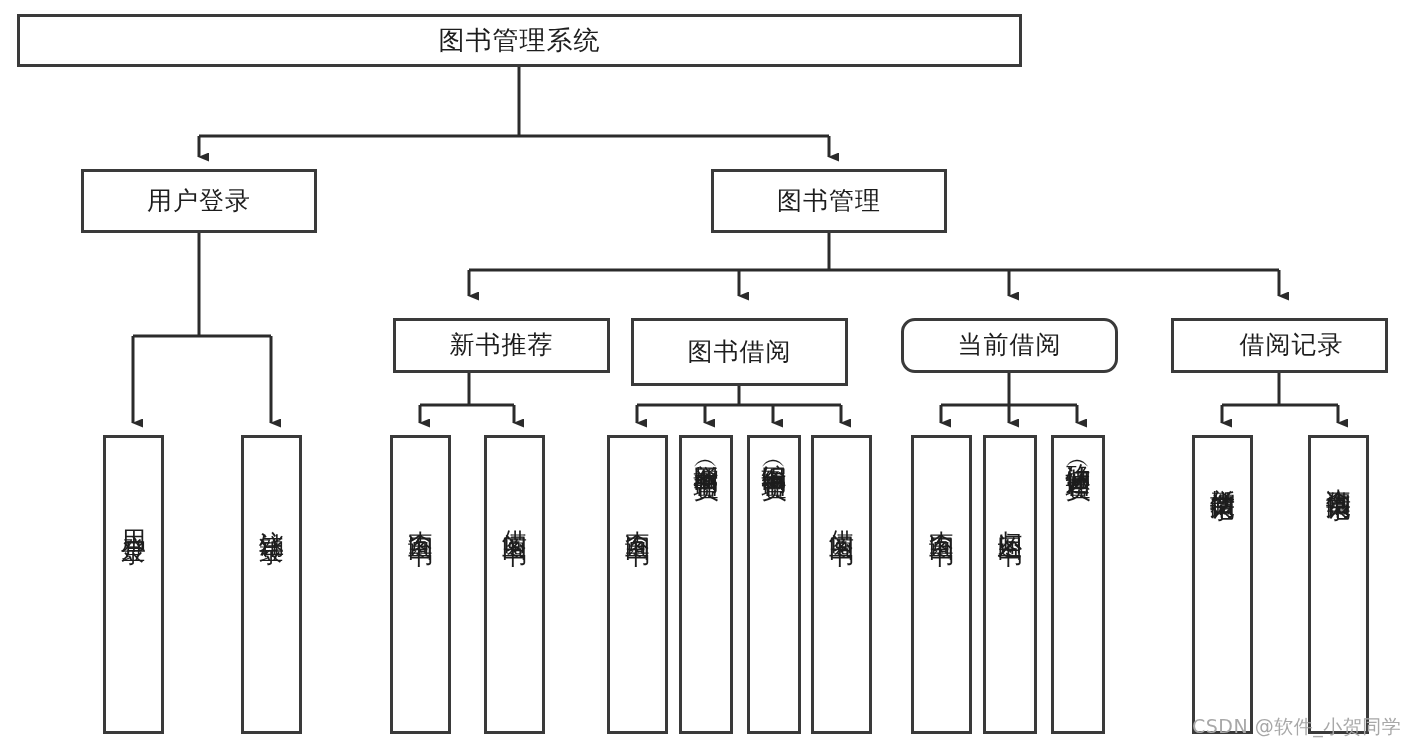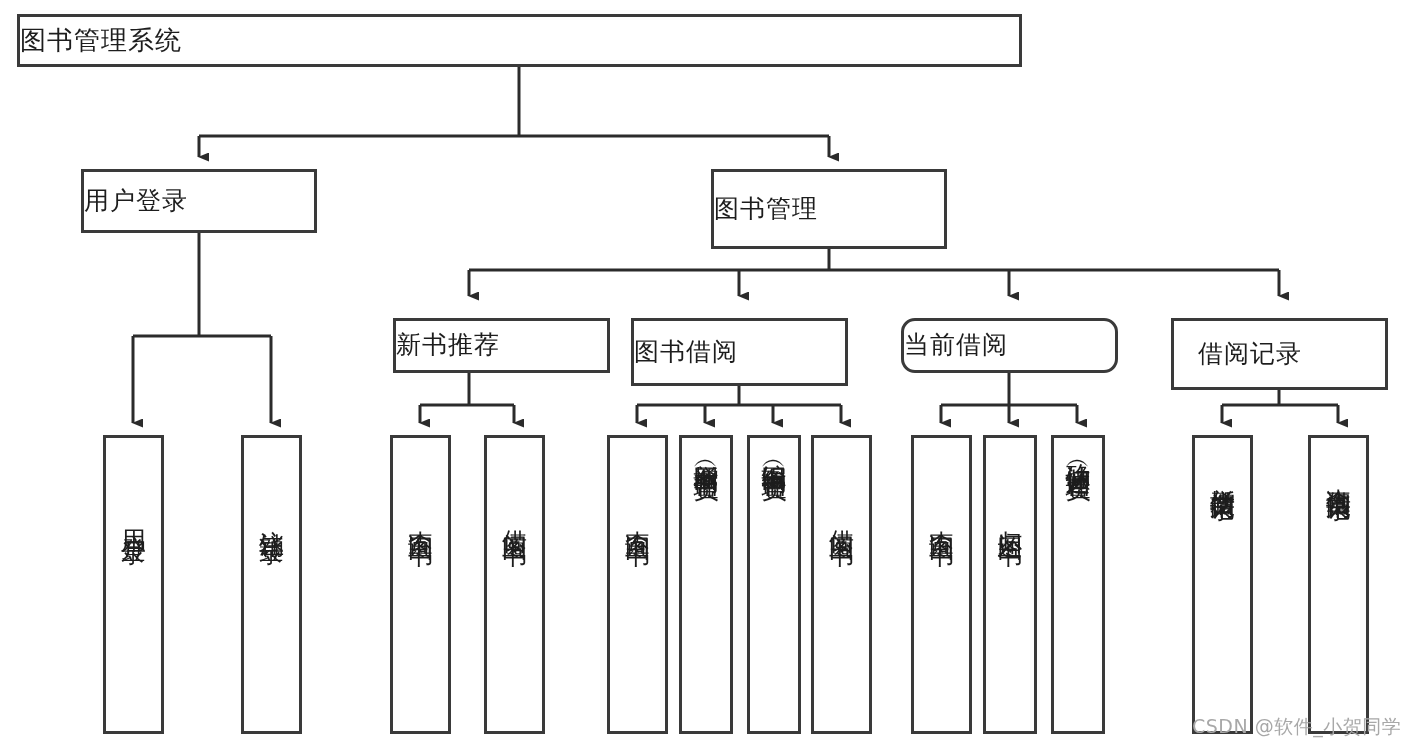--- a/index.html
+++ b/index.html
@@ -22,20 +22,21 @@
     height:747px;
     pointer-events:none;
   }
   .node{
     position:absolute;
     box-sizing:border-box;
     background:#ffffff;
     border:3px solid #3a3a3a;
     display:flex;
     align-items:center;
+    justify-content:center;
     color:#1d1d1d;
   }
   .node.h{
     
   }
   .node.h .lbl{
     font-size:25px;
     letter-spacing:1px;
     line-height:1.15;
     white-space:nowrap;
@@ -122,37 +123,37 @@
   </svg>
 
   <div class="node h root" style="left:17px;top:14px;width:1005px;height:53px;">
     <span class="lbl">图书管理系统</span>
   </div>
 
   <div class="node h" style="left:81px;top:169px;width:236px;height:64px;">
     <span class="lbl">用户登录</span>
   </div>
 
-  <div class="node h" style="left:711px;top:169px;width:236px;height:80px;">
+  <div class="node h" style="left:711px;top:169px;width:236px;height:64px;">
     <span class="lbl">图书管理</span>
   </div>
 
   <div class="node h" style="left:361px;top:318px;width:217px;height:55px;margin-left:32px;">
     <span class="lbl">新书推荐</span>
   </div>
 
   <div class="node h" style="left:631px;top:318px;width:217px;height:68px;">
     <span class="lbl">图书借阅</span>
   </div>
 
   <div class="node h" style="left:901px;top:318px;width:217px;height:55px;border-radius:14px;">
     <span class="lbl">当前借阅</span>
   </div>
 
-  <div class="node h" style="left:1171px;top:318px;width:217px;height:72px;padding-left:24px;">
+  <div class="node h" style="left:1171px;top:318px;width:217px;height:55px;padding-left:24px;">
     <span class="lbl">借阅记录</span>
   </div>
 
   <div class="node v" style="left:103px;top:435px;width:61px;height:299px;padding-top:72px;">
     <span class="lbl">用户登录</span>
   </div>
 
   <div class="node v" style="left:241px;top:435px;width:61px;height:299px;padding-top:72px;">
     <span class="lbl">注销登录</span>
   </div>

